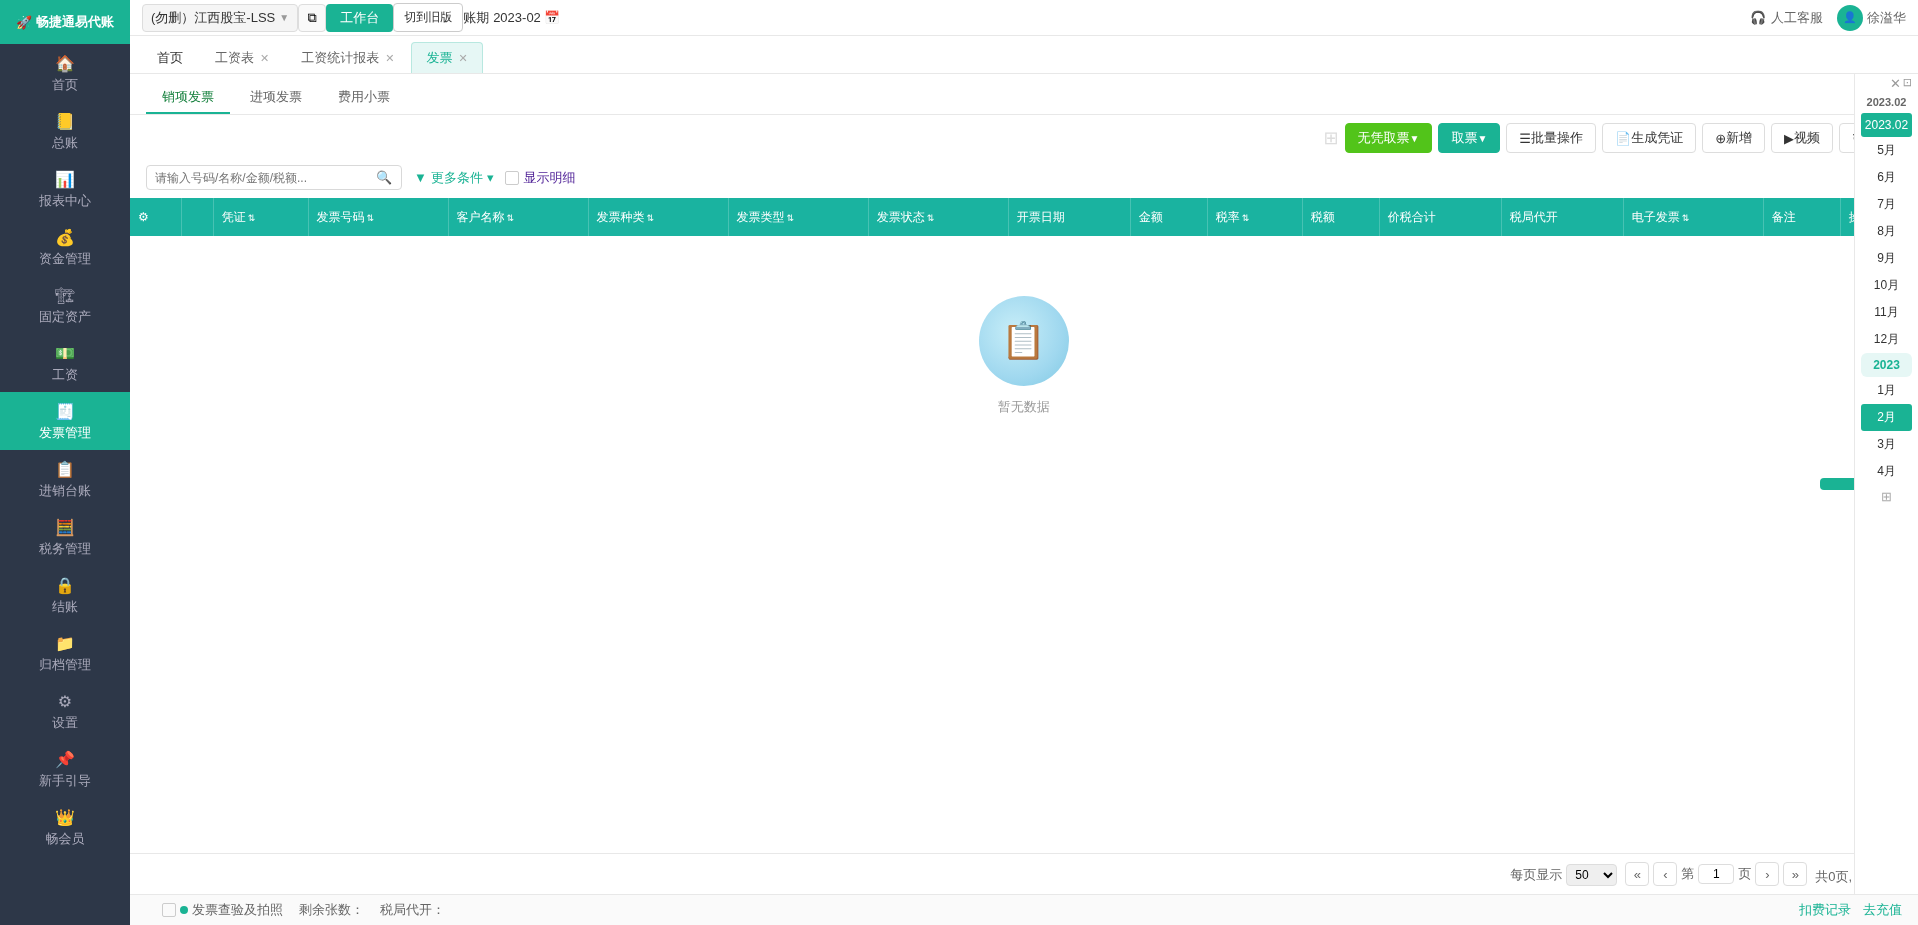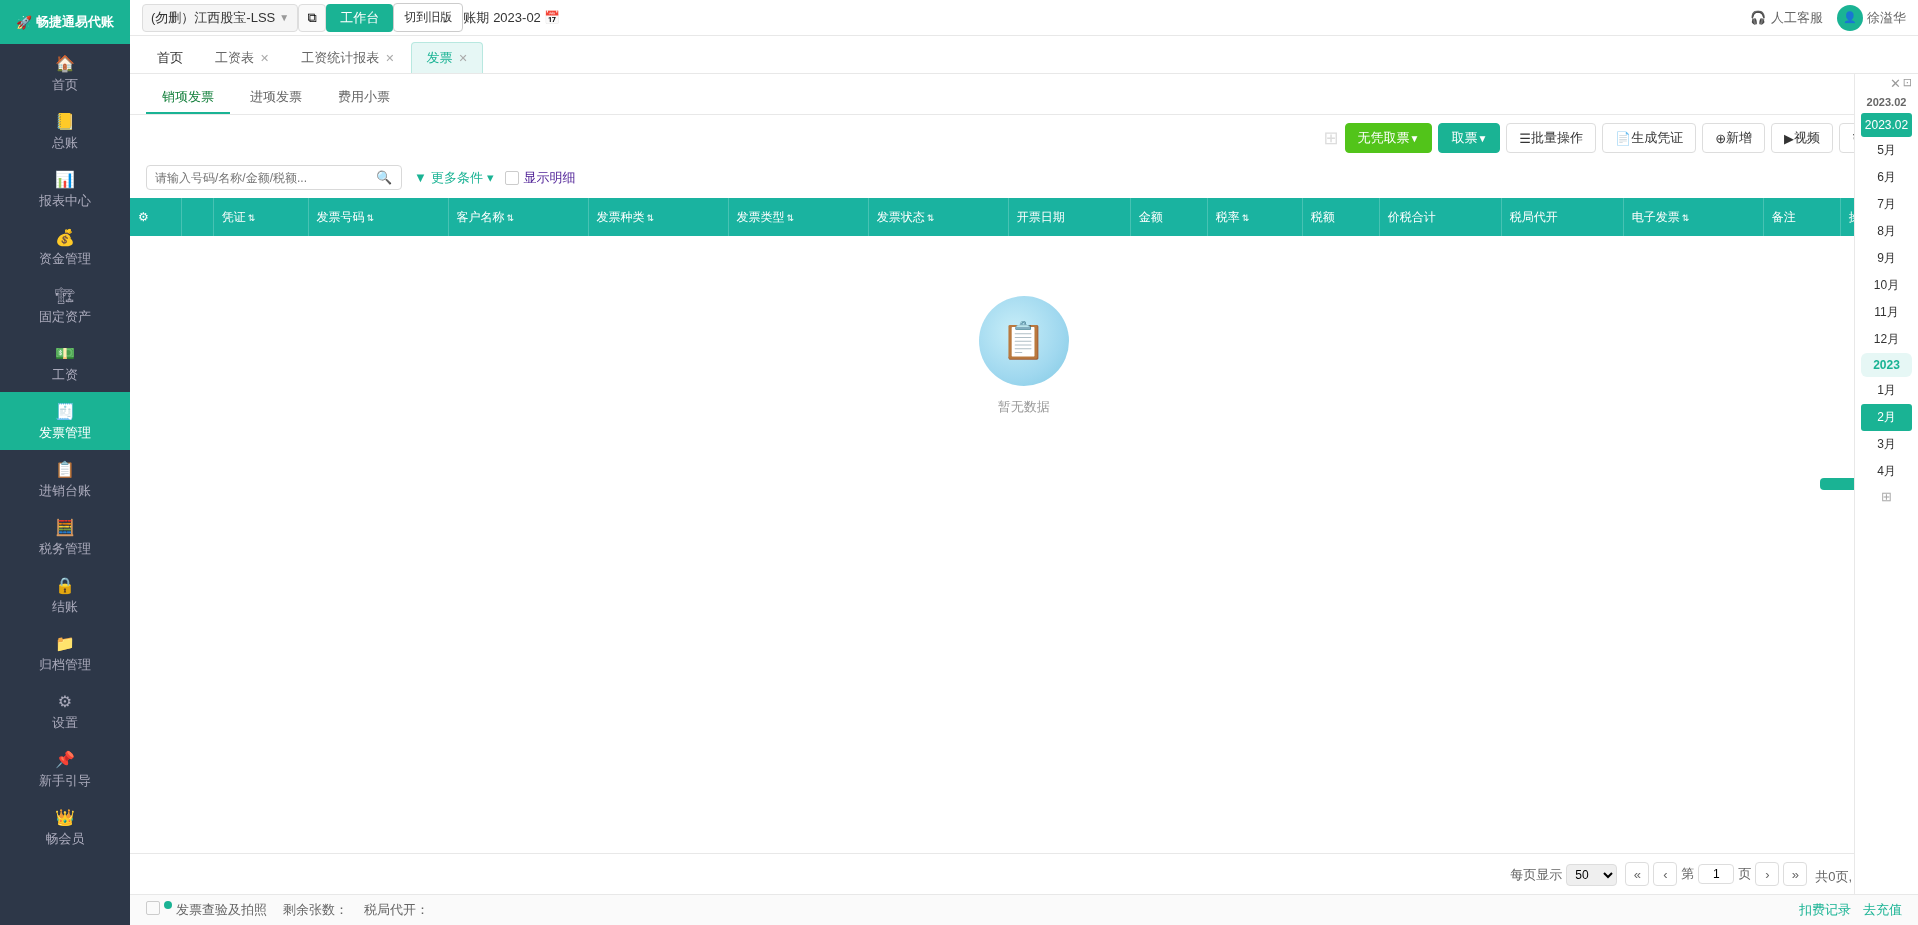--- a/index.html
+++ b/index.html
@@ -334,21 +334,21 @@
       display: flex;
       align-items: center;
       padding: 6px 16px;
       border-top: 1px solid #e8e8e8;
       background: #fafafa;
       flex-shrink: 0;
       gap: 16px;
       font-size: 12px;
       color: #666;
     }
-    .footer-check { display: flex; align-items: flex-start; gap: 4px; }
+    .footer-check { display: flex; align-items: center; gap: 4px; margin-left: 16px; }
     .dot { width: 8px; height: 8px; border-radius: 50%; background: #1ab394; display: inline-block; }
     .footer-links { margin-left: auto; display: flex; gap: 12px; }
     .footer-link { color: #1ab394; cursor: pointer; }
 
     
     .date-panel {
       position: absolute;
       right: 0;
       top: 0;
       bottom: 0;

